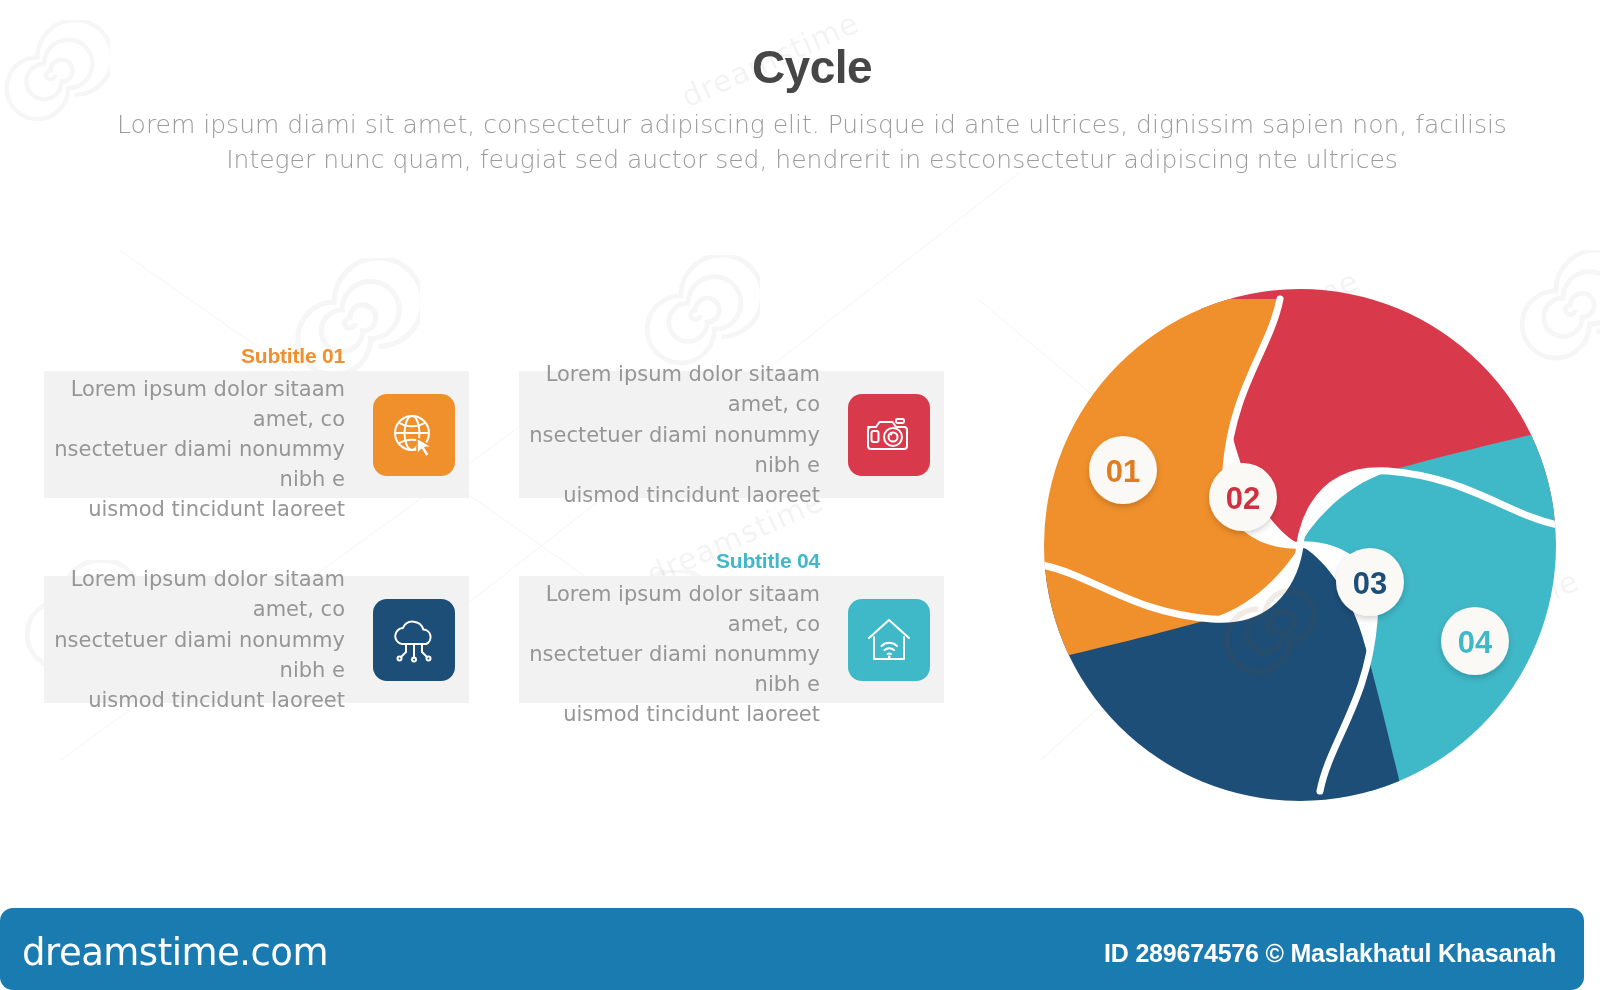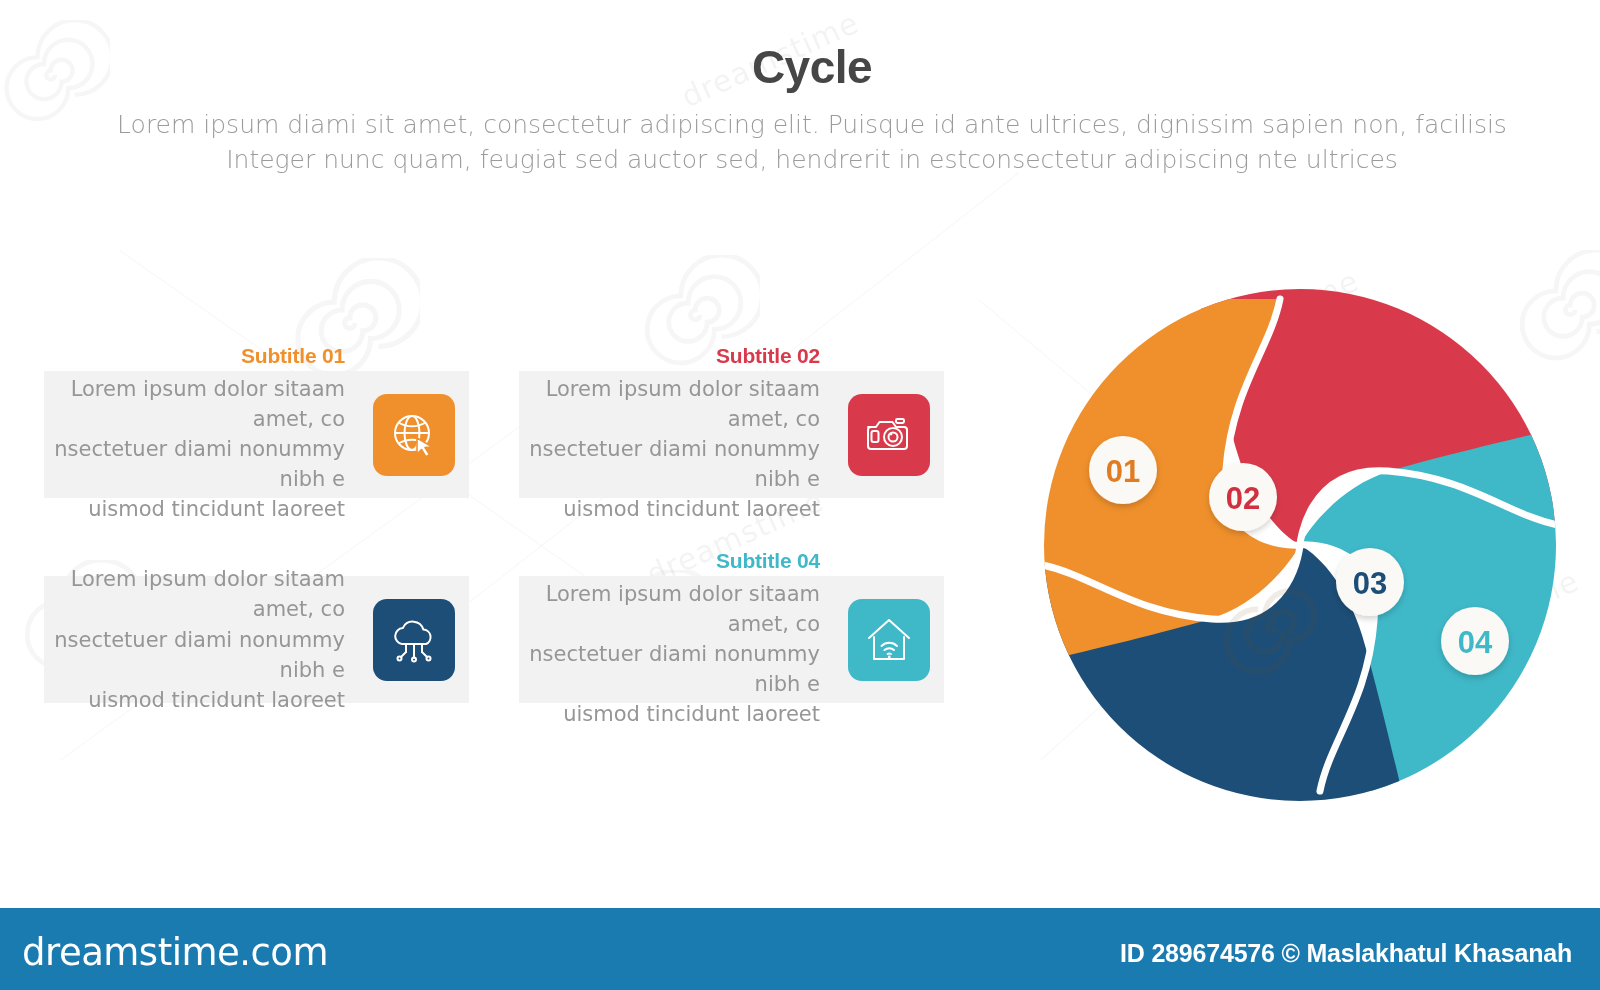--- a/index.html
+++ b/index.html
@@ -140,26 +140,27 @@
 
   .badge-num {
     font-family: "Liberation Sans", sans-serif;
     font-weight: bold;
     font-size: 31px;
   }
 
   
   .footer {
     position: absolute;
-    left: 0; right: 0; bottom: 0;
+    left: 0; right: 16px; bottom: 0;
     height: 82px;
     background: #1a7bb0;
     z-index: 20;
     display: flex;
     align-items: center;
+    border-radius: 13px;
   }
   .footer-logo {
     position: absolute;
     left: 22px;
     bottom: 16px;
     color: #ffffff;
     font-size: 37px;
     font-family: "DejaVu Sans", sans-serif;
     font-weight: 500;
     letter-spacing: -0.5px;
@@ -237,21 +238,20 @@
           <line x1="7" y1="24" x2="41" y2="24"></line>
           <path d="M10.5 13.5 A26 26 0 0 0 37.5 13.5"></path>
           <path d="M10.5 34.5 A26 26 0 0 1 37.5 34.5"></path>
           <path d="M29 29 L29 45 L33.5 40.5 L38 48 L41.5 45.5 L37 38.5 L43.5 37.5 Z" fill="#ffffff" stroke="#f0902c" stroke-width="1.6" stroke-linejoin="round"></path>
         </svg>
       </div>
     </div>
 
     <div class="card">
       <div class="card-text">
-        <div class="card-subtitle" style="color:#d93a4b;">Subtitle 02</div>
         <div class="card-desc">Lorem ipsum dolor sitaam amet, co
 nsectetuer diami nonummy  nibh e
 uismod tincidunt laoreet</div>
       </div>
       <div class="icon-box" style="background:#d93a4b;">
         <svg width="52" height="52" viewBox="0 0 52 52" fill="none" stroke="#ffffff" stroke-width="2" stroke-linejoin="round">
           <path d="M5 18 h8 l3.5 -5 h13 l3.5 5 h8 a3 3 0 0 1 3 3 v16 a3 3 0 0 1 -3 3 h-33 a3 3 0 0 1 -3 -3 v-16 a3 3 0 0 1 3 -3 z"></path>
           <circle cx="30" cy="28" r="9"></circle>
           <circle cx="30" cy="28" r="4.5"></circle>
           <circle cx="28" cy="25" r="1.4" fill="#ffffff" stroke="none"></circle>

